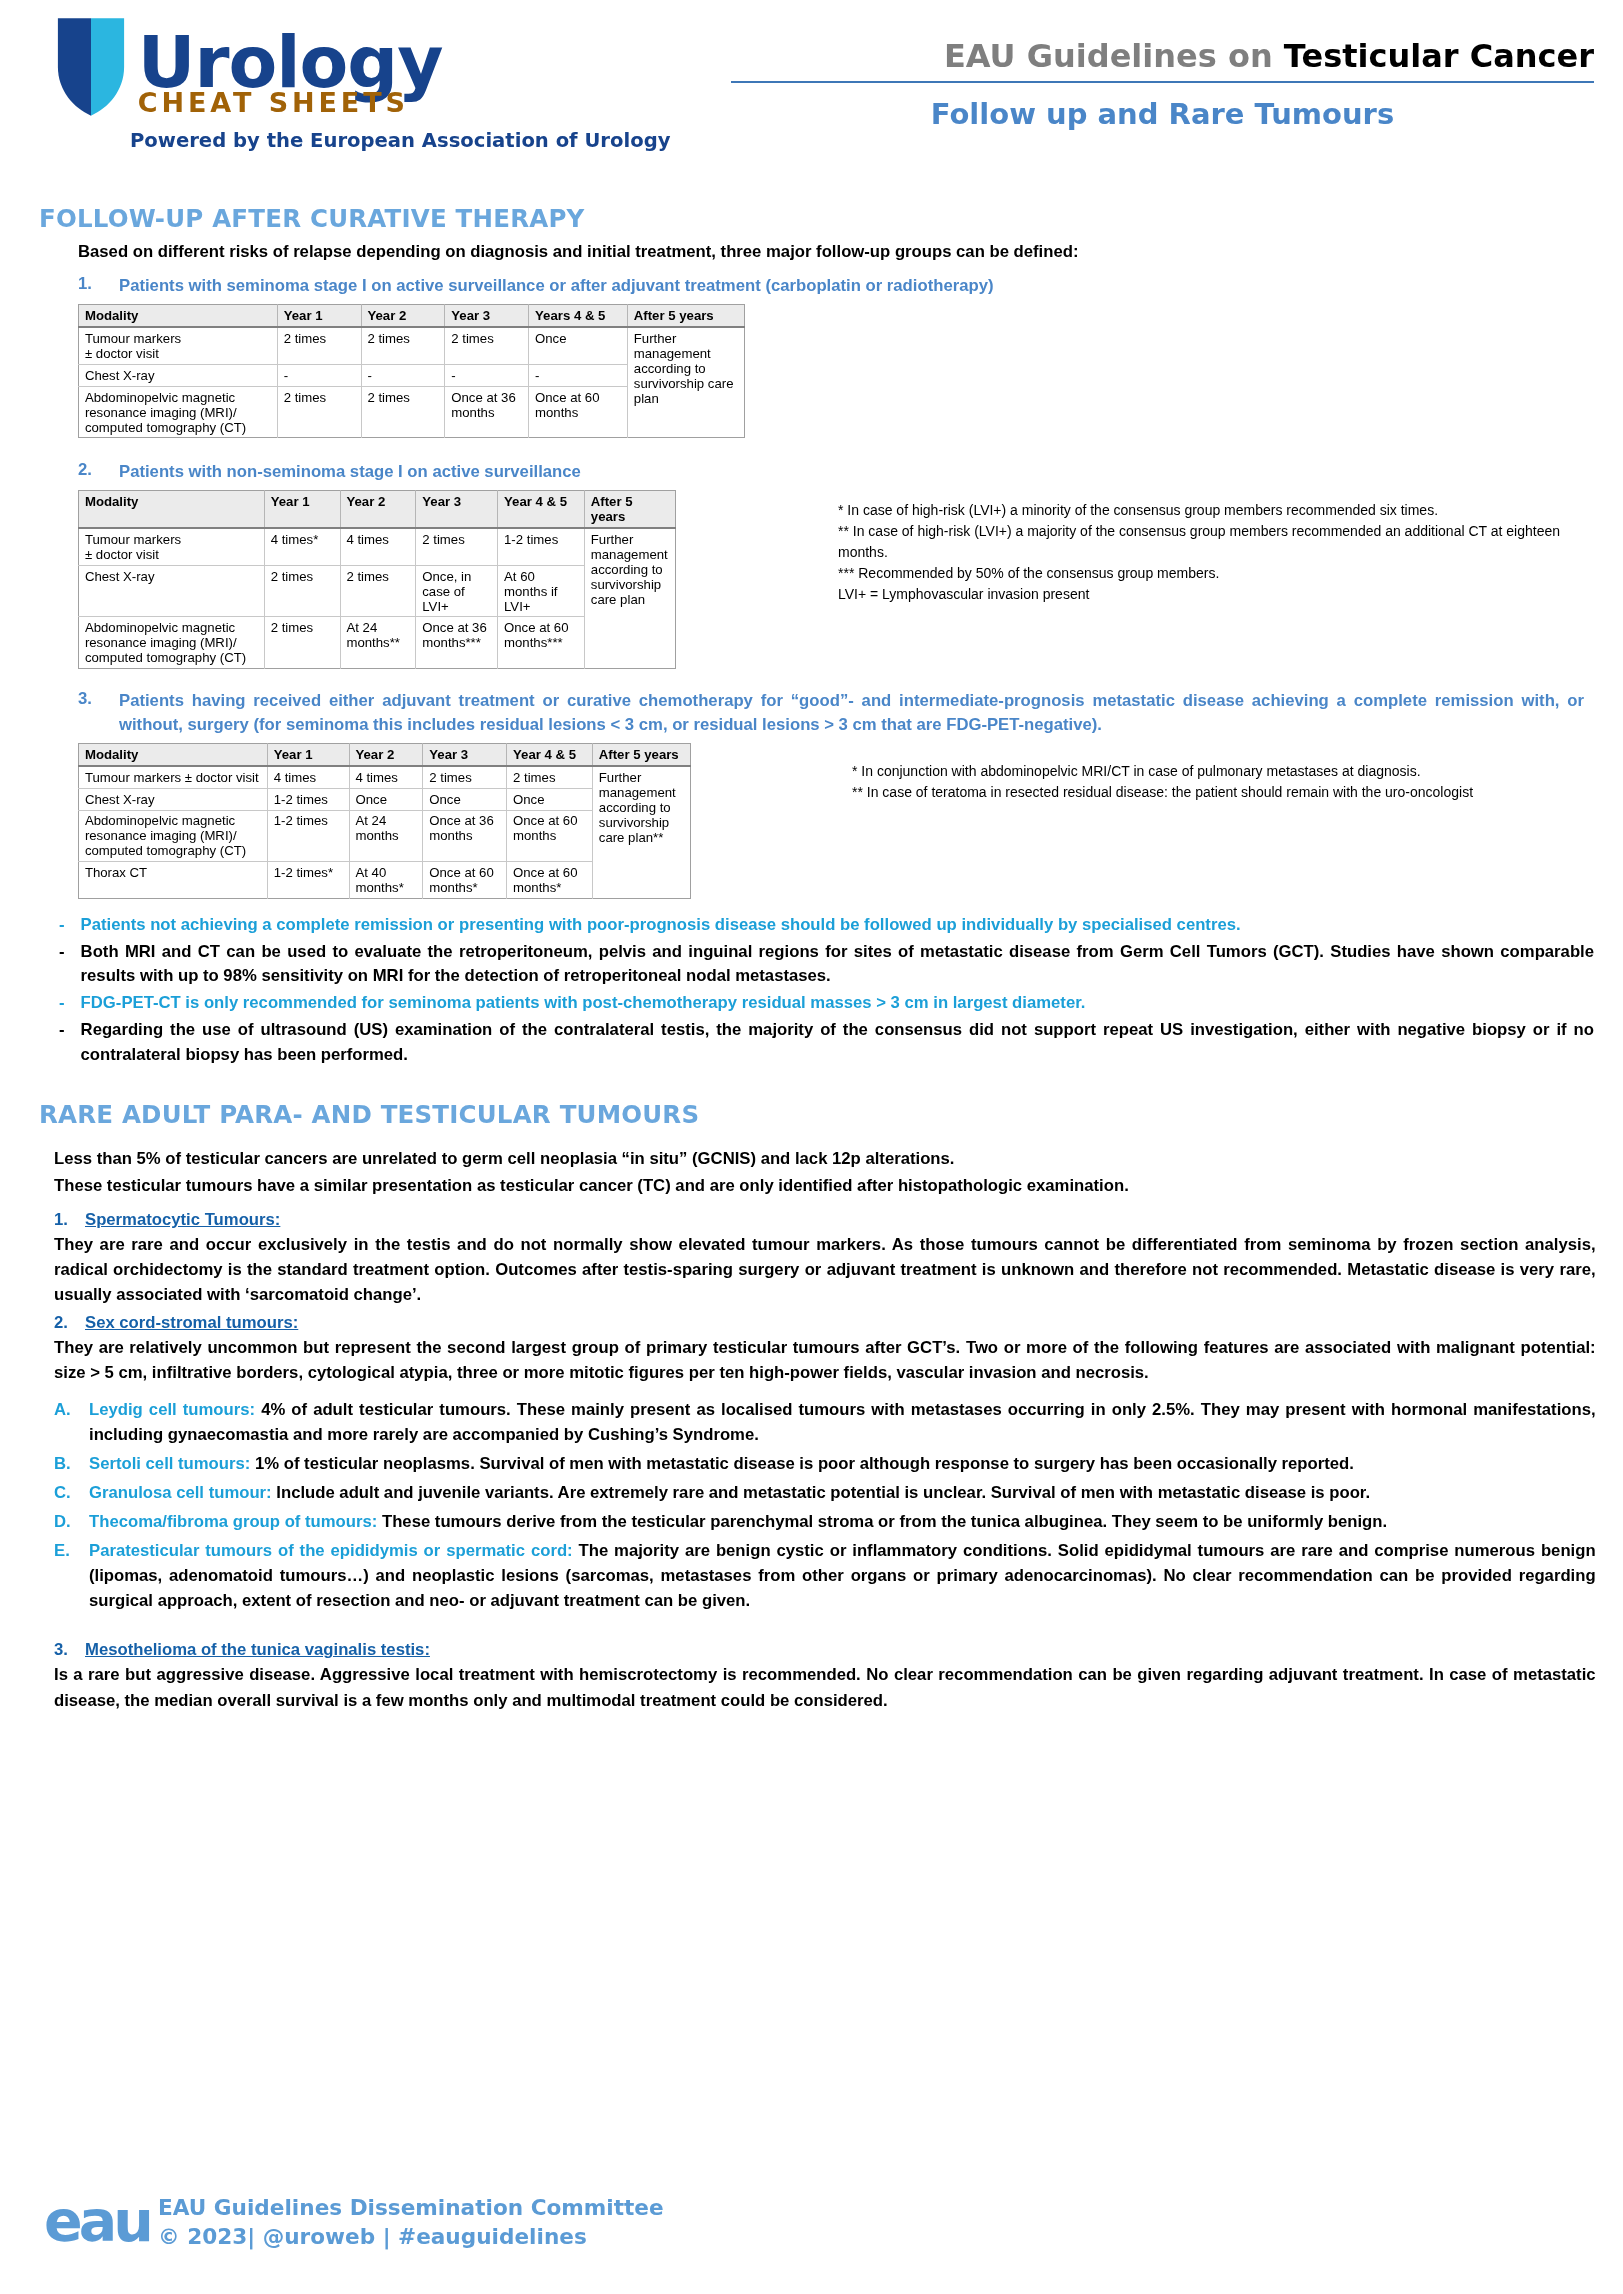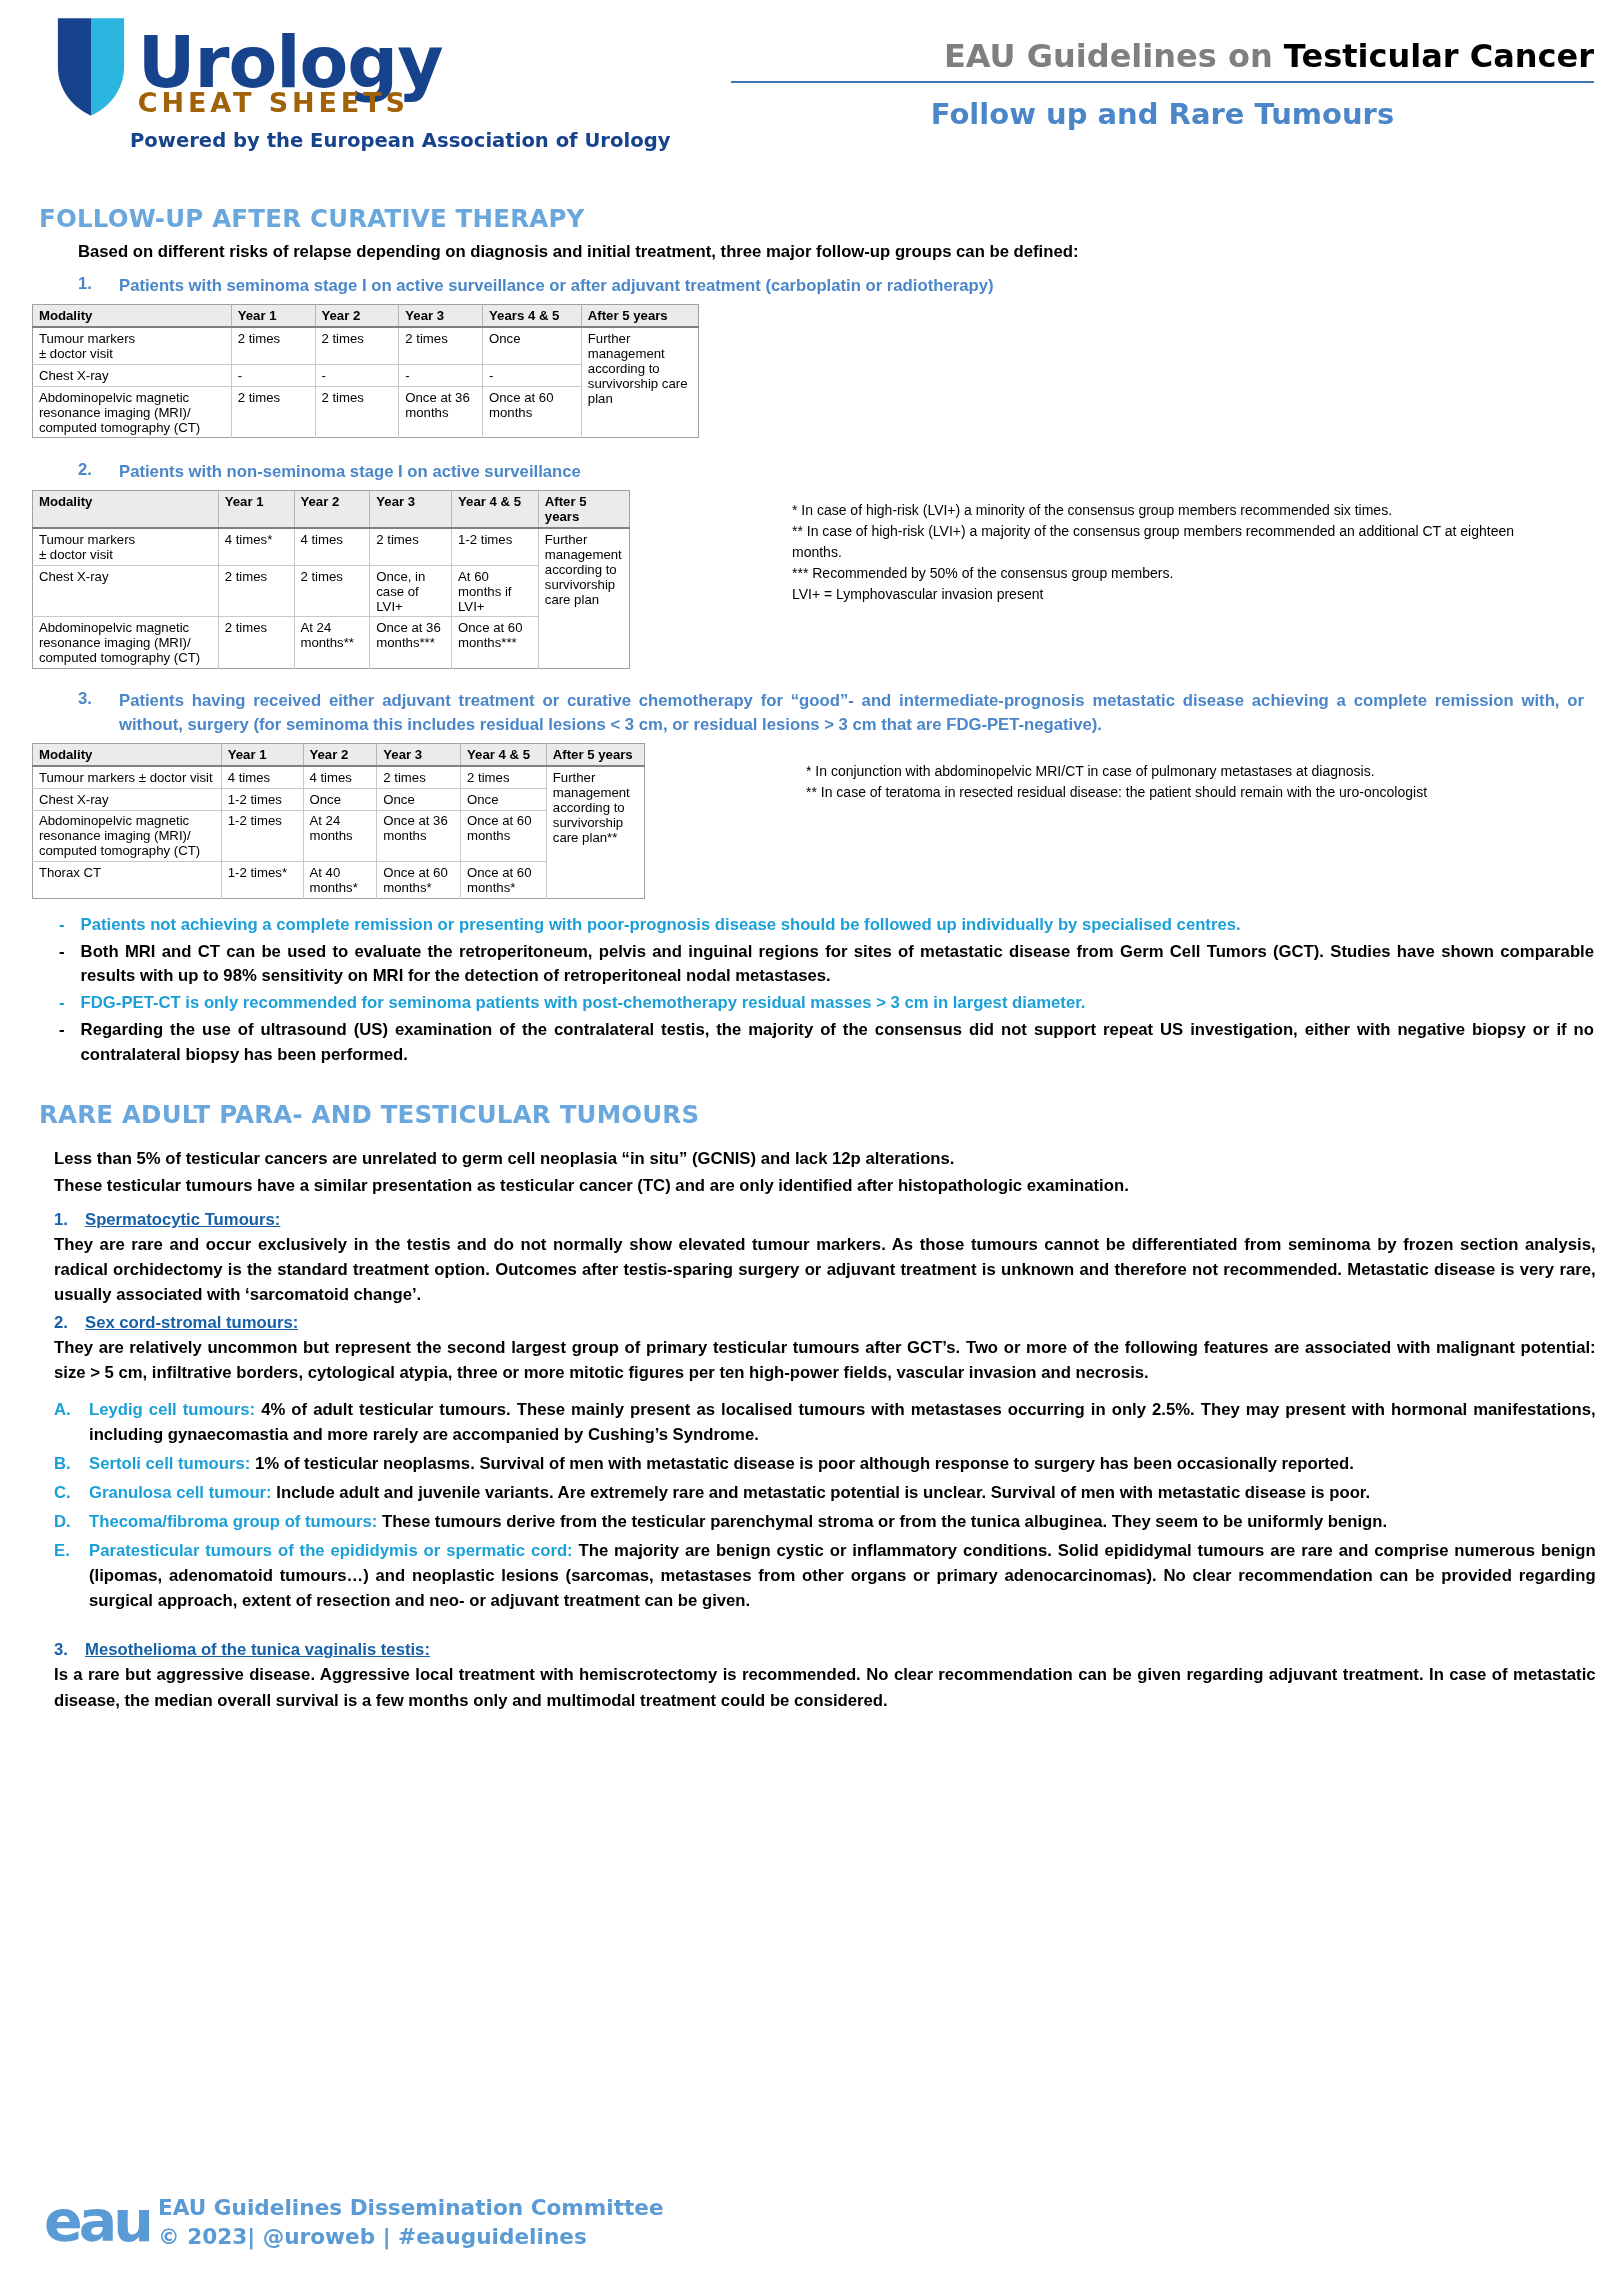--- a/index.html
+++ b/index.html
@@ -59,21 +59,21 @@
     font-size:16.7px; font-weight:bold; margin:0 0 5.9px 78px;
   }
   .numlist-item {
     display:flex; margin:11.8px 0 5.9px 78px; color:#4a86c8;
     font-weight:bold; font-size:16.7px;
   }
   .numlist-item .num { width:41px; flex:none; }
   .numlist-item .txt { flex:1; text-align:justify; line-height:1.45; }
 
   
-  .tbl-wrap { margin-left:32px; position:relative; }
+  .tbl-wrap { margin-left:78px; position:relative; }
   table.ft {
     border-collapse:collapse;
     font-family:"Liberation Sans", sans-serif;
     font-size:13.2px;
     color:#000;
     background:#fff;
     border:1px solid #a0a0a0;
   }
   table.ft th {
     background:#ebebeb; text-align:left; font-weight:bold;

